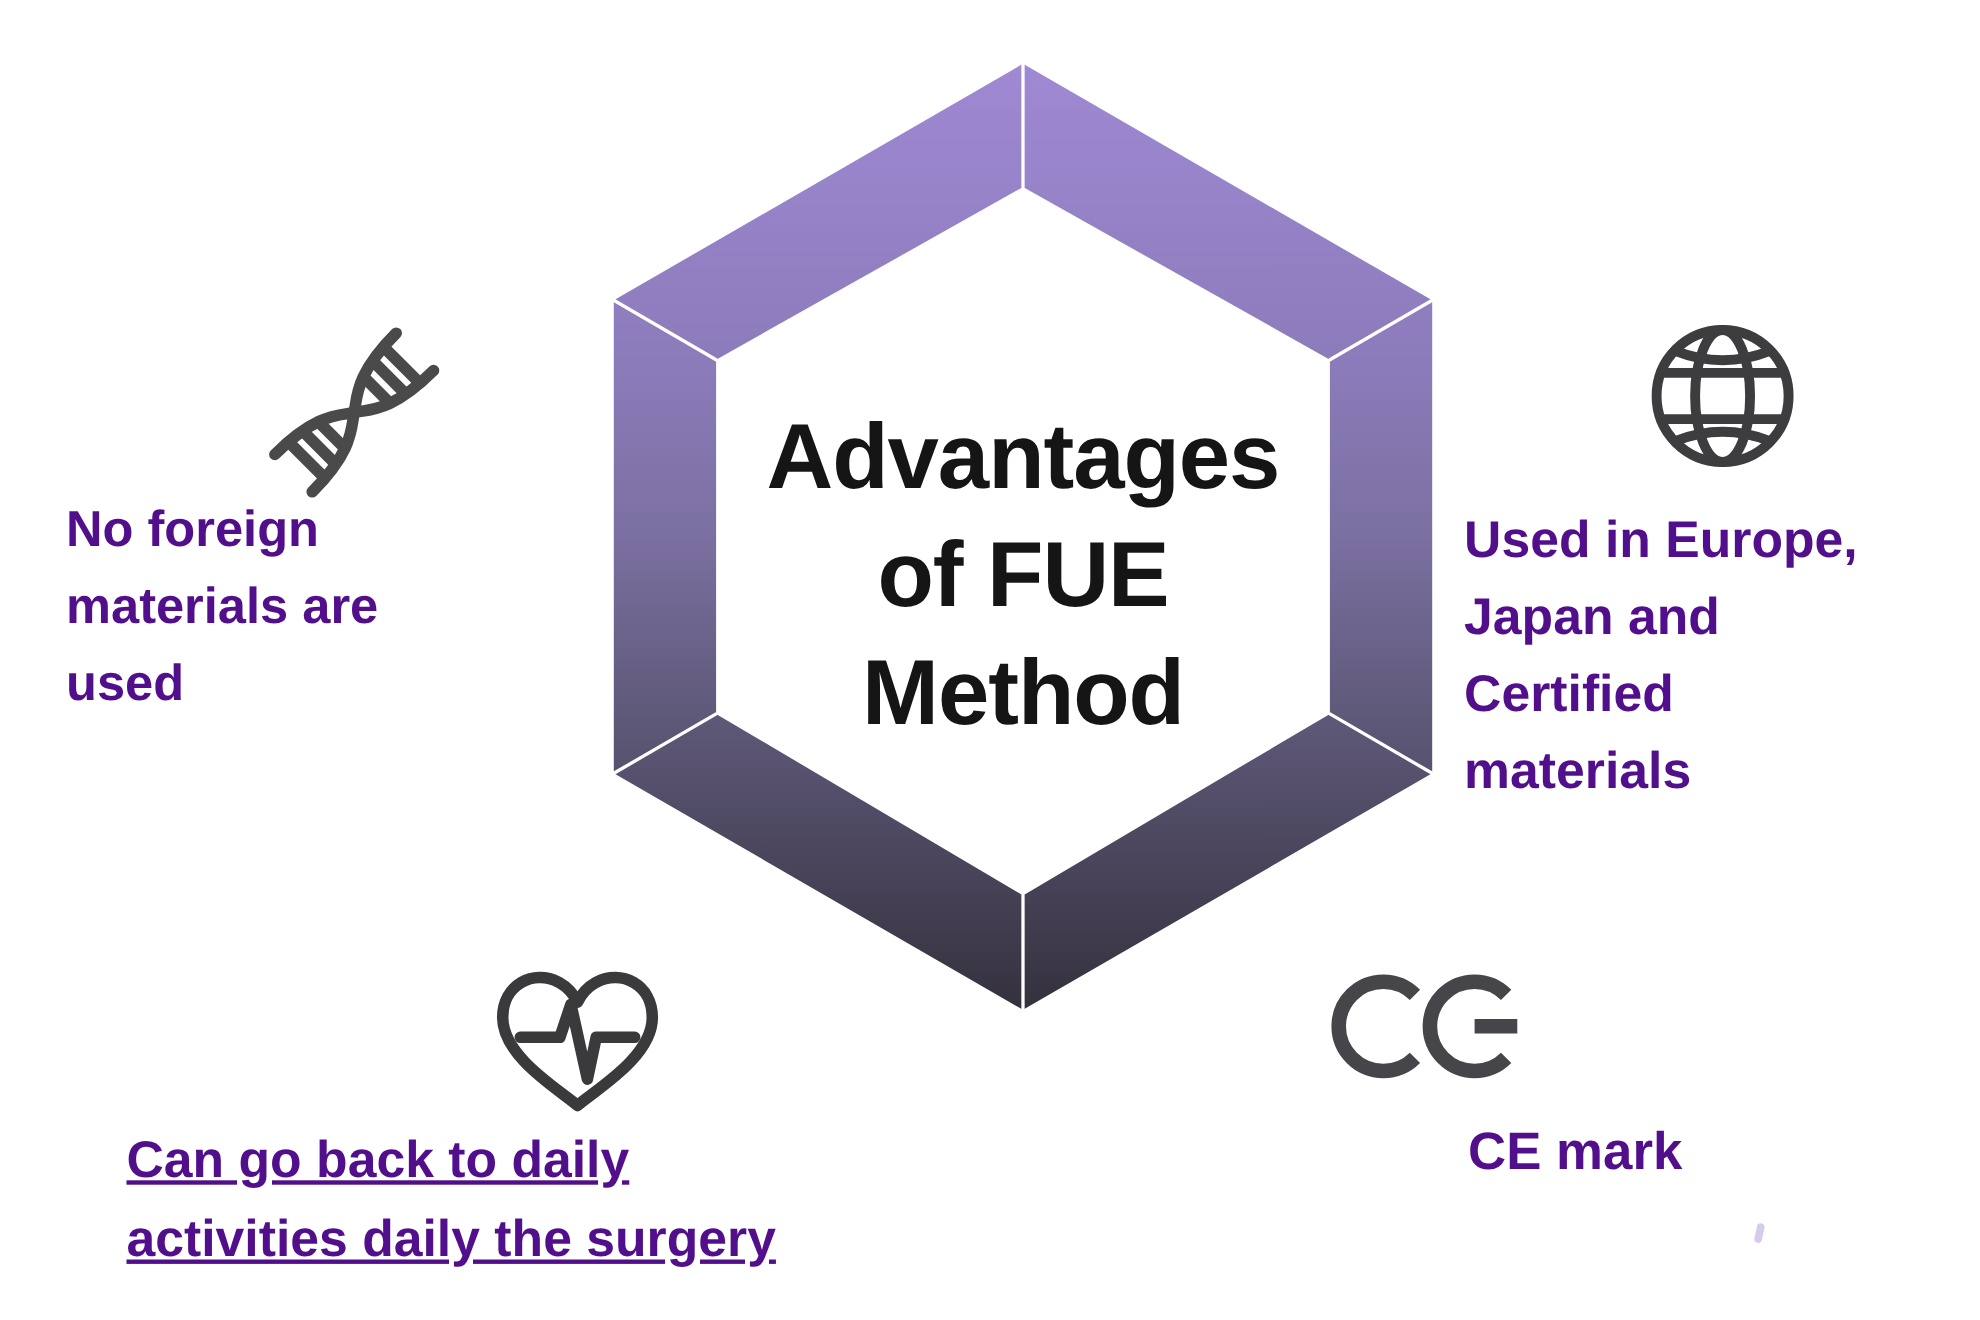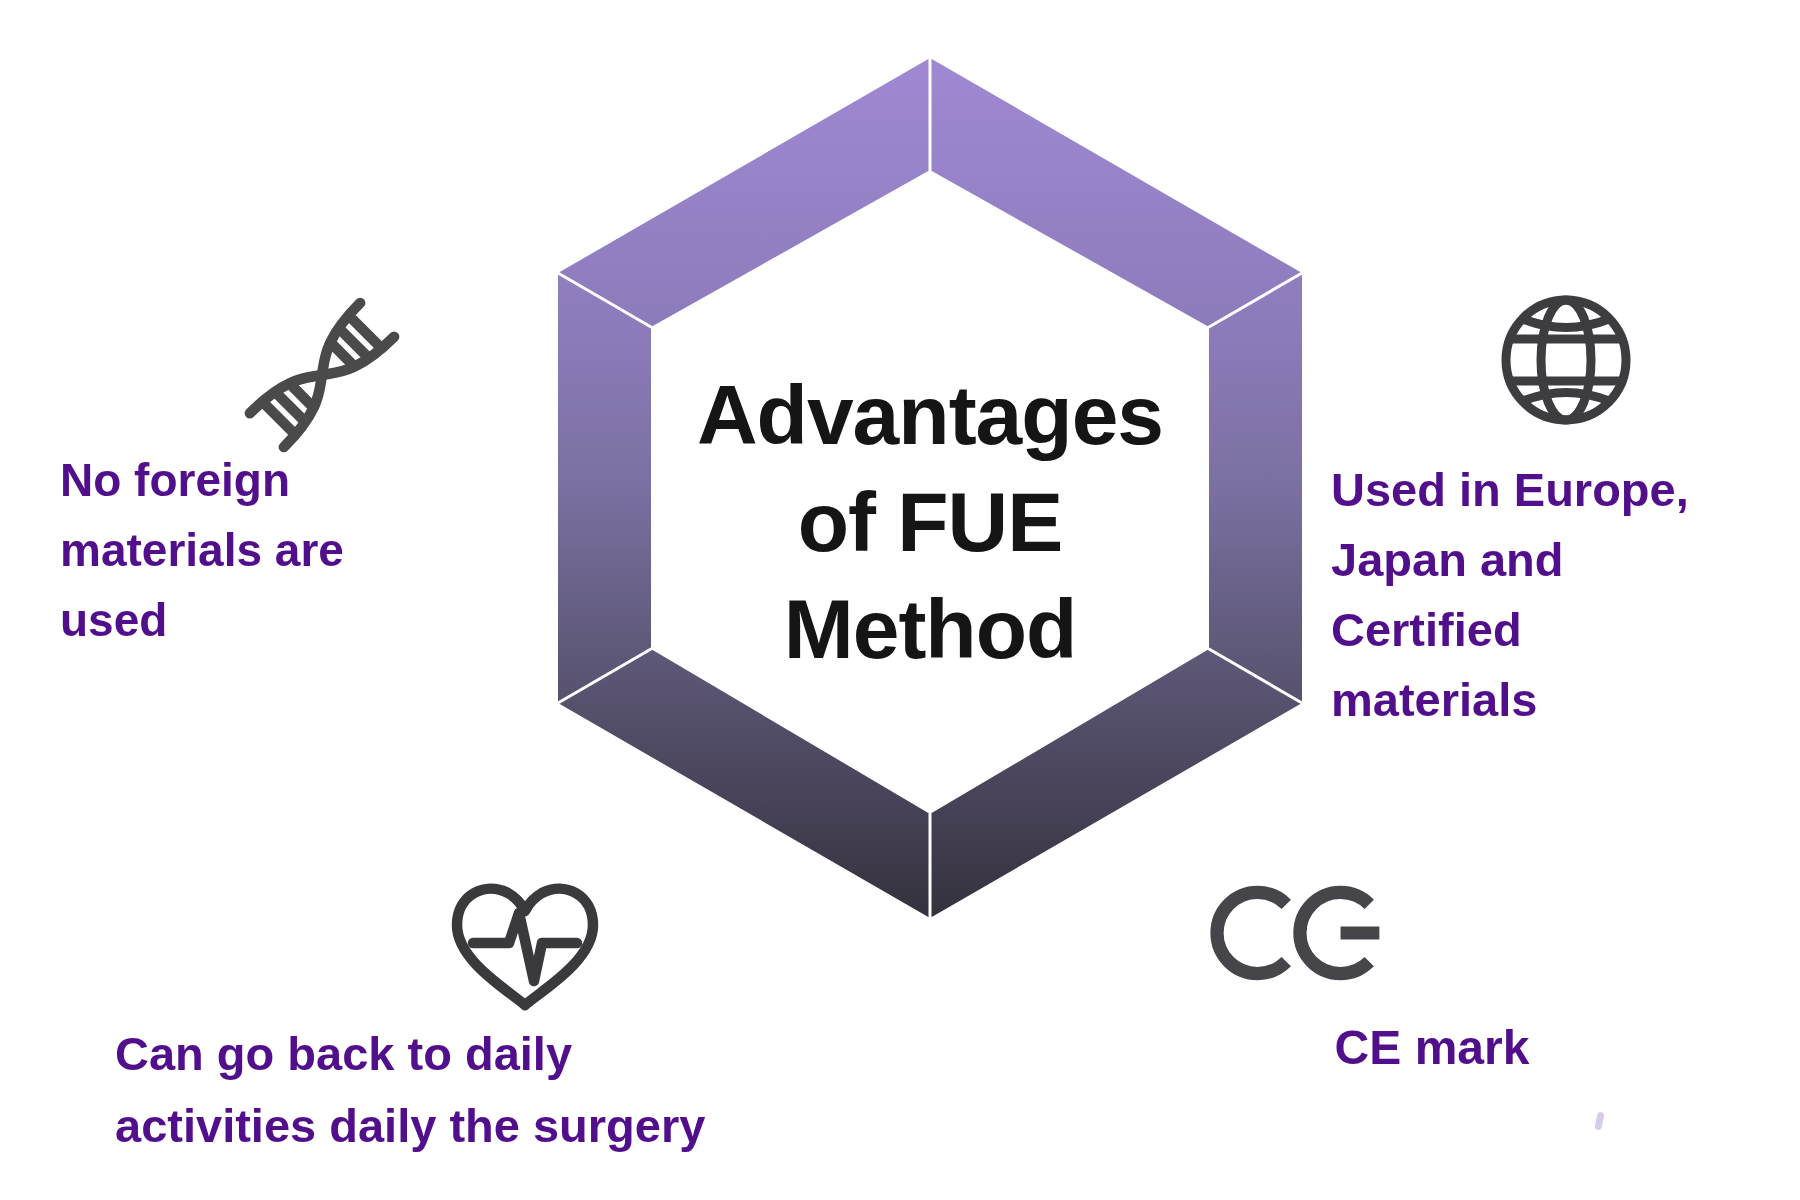--- a/index.html
+++ b/index.html
@@ -21,21 +21,21 @@
     position:absolute;left:530px;top:362px;width:800px;
     text-align:center;color:var(--title-black);
     font-weight:bold;font-size:84px;line-height:107px;letter-spacing:-1px;
   }
   .label{
     position:absolute;color:var(--label-purple);
     font-weight:bold;
   }
   .label-top-left{left:60px;top:445px;width:450px;font-size:46px;line-height:70px;}
   .label-top-right{left:1331px;top:455px;width:460px;font-size:47px;line-height:70px;}
-  .label-bottom-left{left:115px;top:1018px;width:770px;font-size:47px;line-height:72px;}
+  .label-bottom-left{left:115px;top:1018px;width:770px;font-size:47px;line-height:72px;text-decoration:underline;}
   .label-bottom-right{left:1222px;top:1014px;width:420px;font-size:48px;line-height:68px;text-align:center;}
   .icon{position:absolute;}
   .icon-dna{left:237px;top:290px;}
   .icon-globe{left:1491px;top:285px;}
   .icon-heart{left:440px;top:860px;}
   .icon-ce{left:1210px;top:880px;}
   .stray-mark{
     position:absolute;left:1596px;top:1112px;width:7px;height:18px;
     background:#c9bae6;border-radius:4px;transform:rotate(12deg);opacity:.75;
   }

